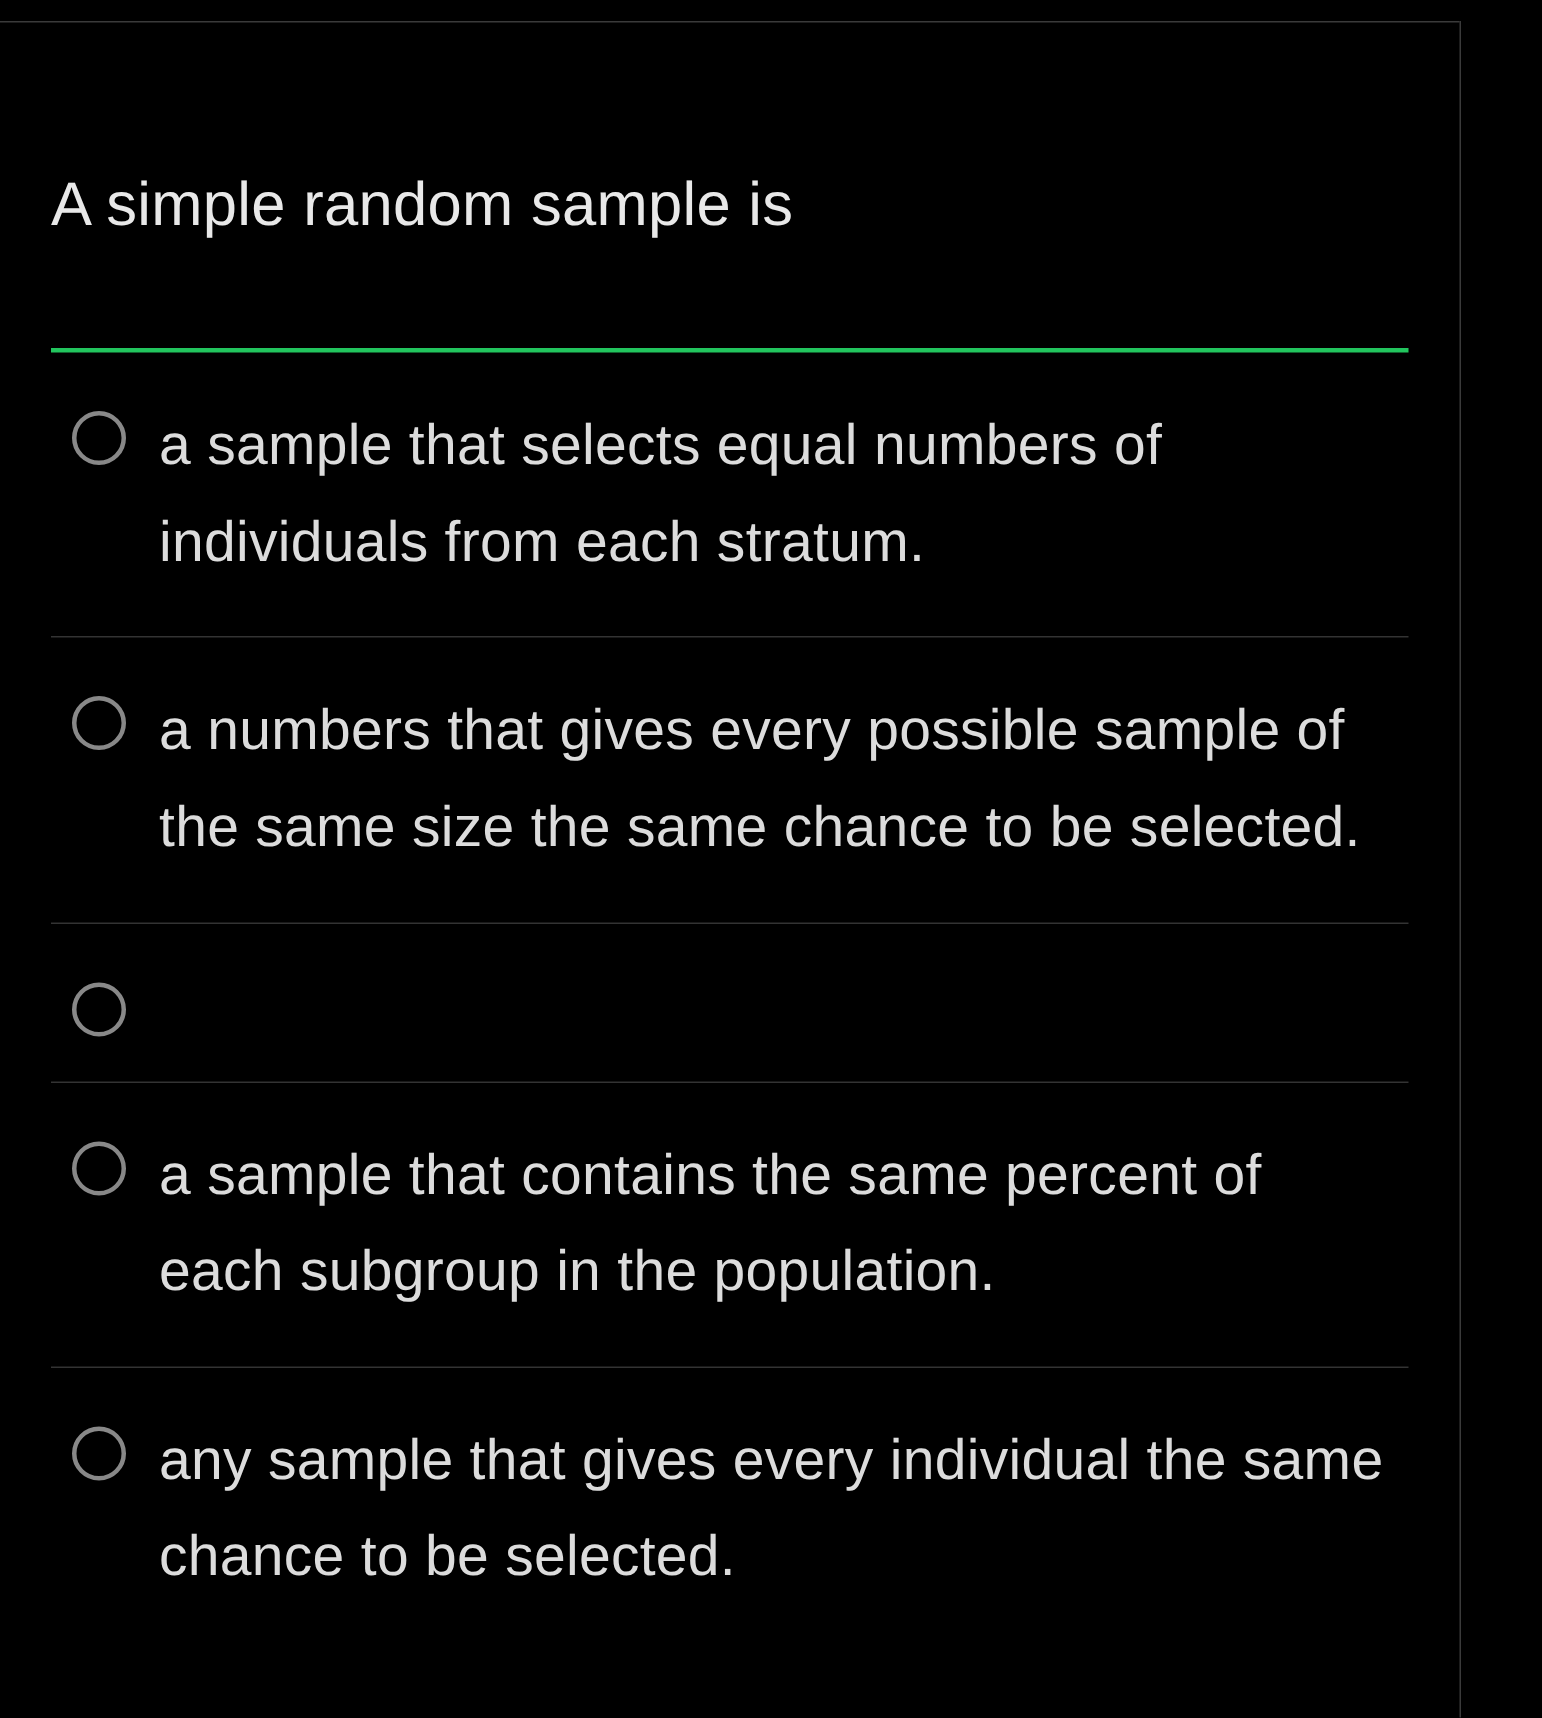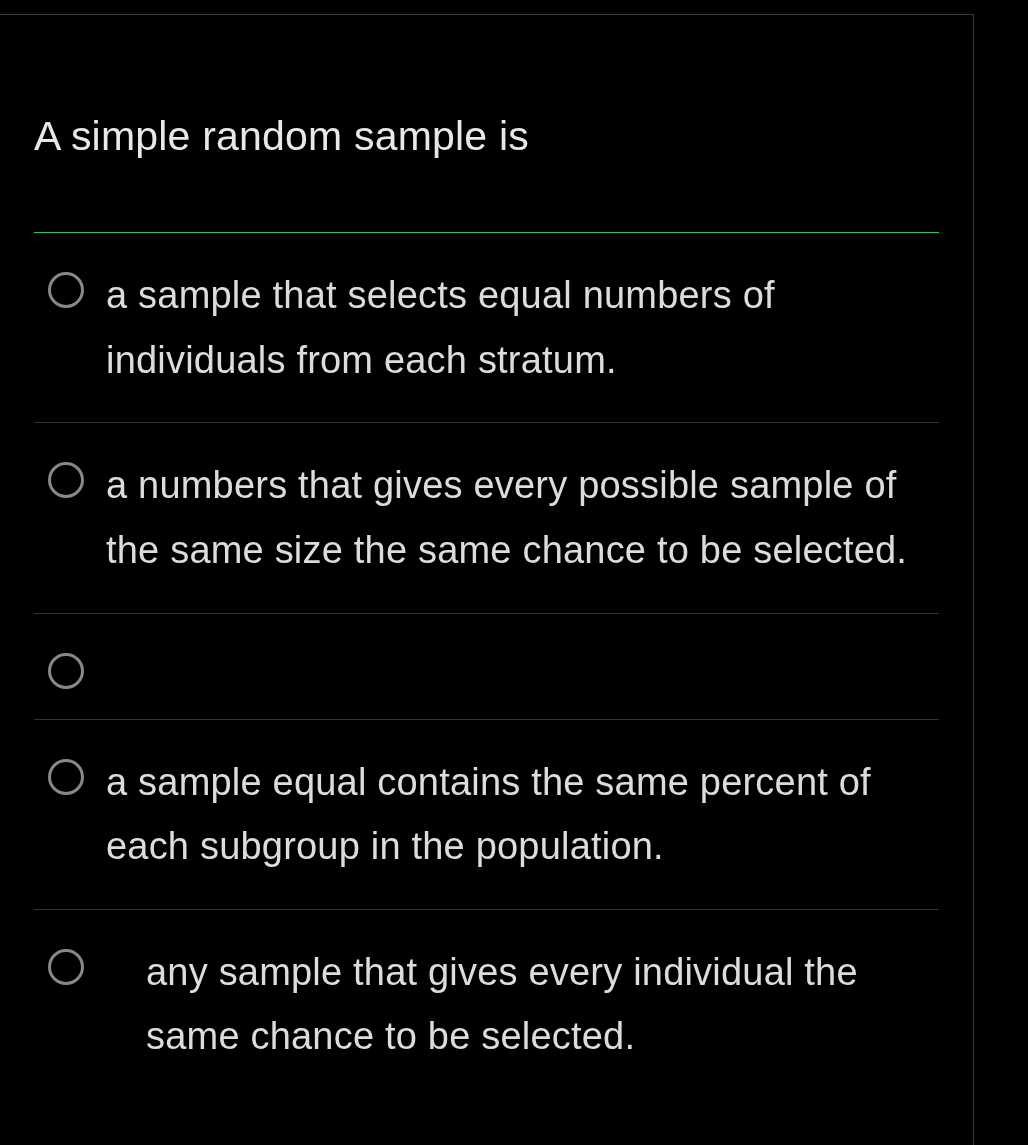--- a/index.html
+++ b/index.html
@@ -30,21 +30,21 @@
   .question-text {
     font-size: 41px;
     font-weight: 300;
     color: #e8e8e8;
     line-height: 1.25;
     margin-top: 60px;
     margin-bottom: 70px;
     letter-spacing: 0.2px;
   }
   .options {
-    border-top: 1px solid #22c55e;
+    border-top: 3px solid #22c55e;
   }
   .option-row {
     display: flex;
     align-items: flex-start;
     padding: 30px 14px 30px 14px;
     border-bottom: 1px solid #333;
     cursor: pointer;
   }
   .radio-circle {
     flex: 0 0 auto;
@@ -81,23 +81,23 @@
         <span class="radio-circle"></span>
         <span class="option-text">a numbers that gives every possible sample of the same size the same chance to be selected.</span>
       </div>
 
       <div class="option-row">
         <span class="radio-circle"></span>
       </div>
 
       <div class="option-row">
         <span class="radio-circle"></span>
-        <span class="option-text">a sample equal contains the same percent of each subgroup in the population.</span>
+        <span class="option-text">a sample that contains the same percent of each subgroup in the population.</span>
       </div>
 
-      <div class="option-row" style="border-bottom:none;gap:40px;">
+      <div class="option-row" style="border-bottom:none;">
         <span class="radio-circle"></span>
         <span class="option-text">any sample that gives every individual the same chance to be selected.</span>
       </div>
 
     </div>
   </div>
 </div>
 
 </body></html>

